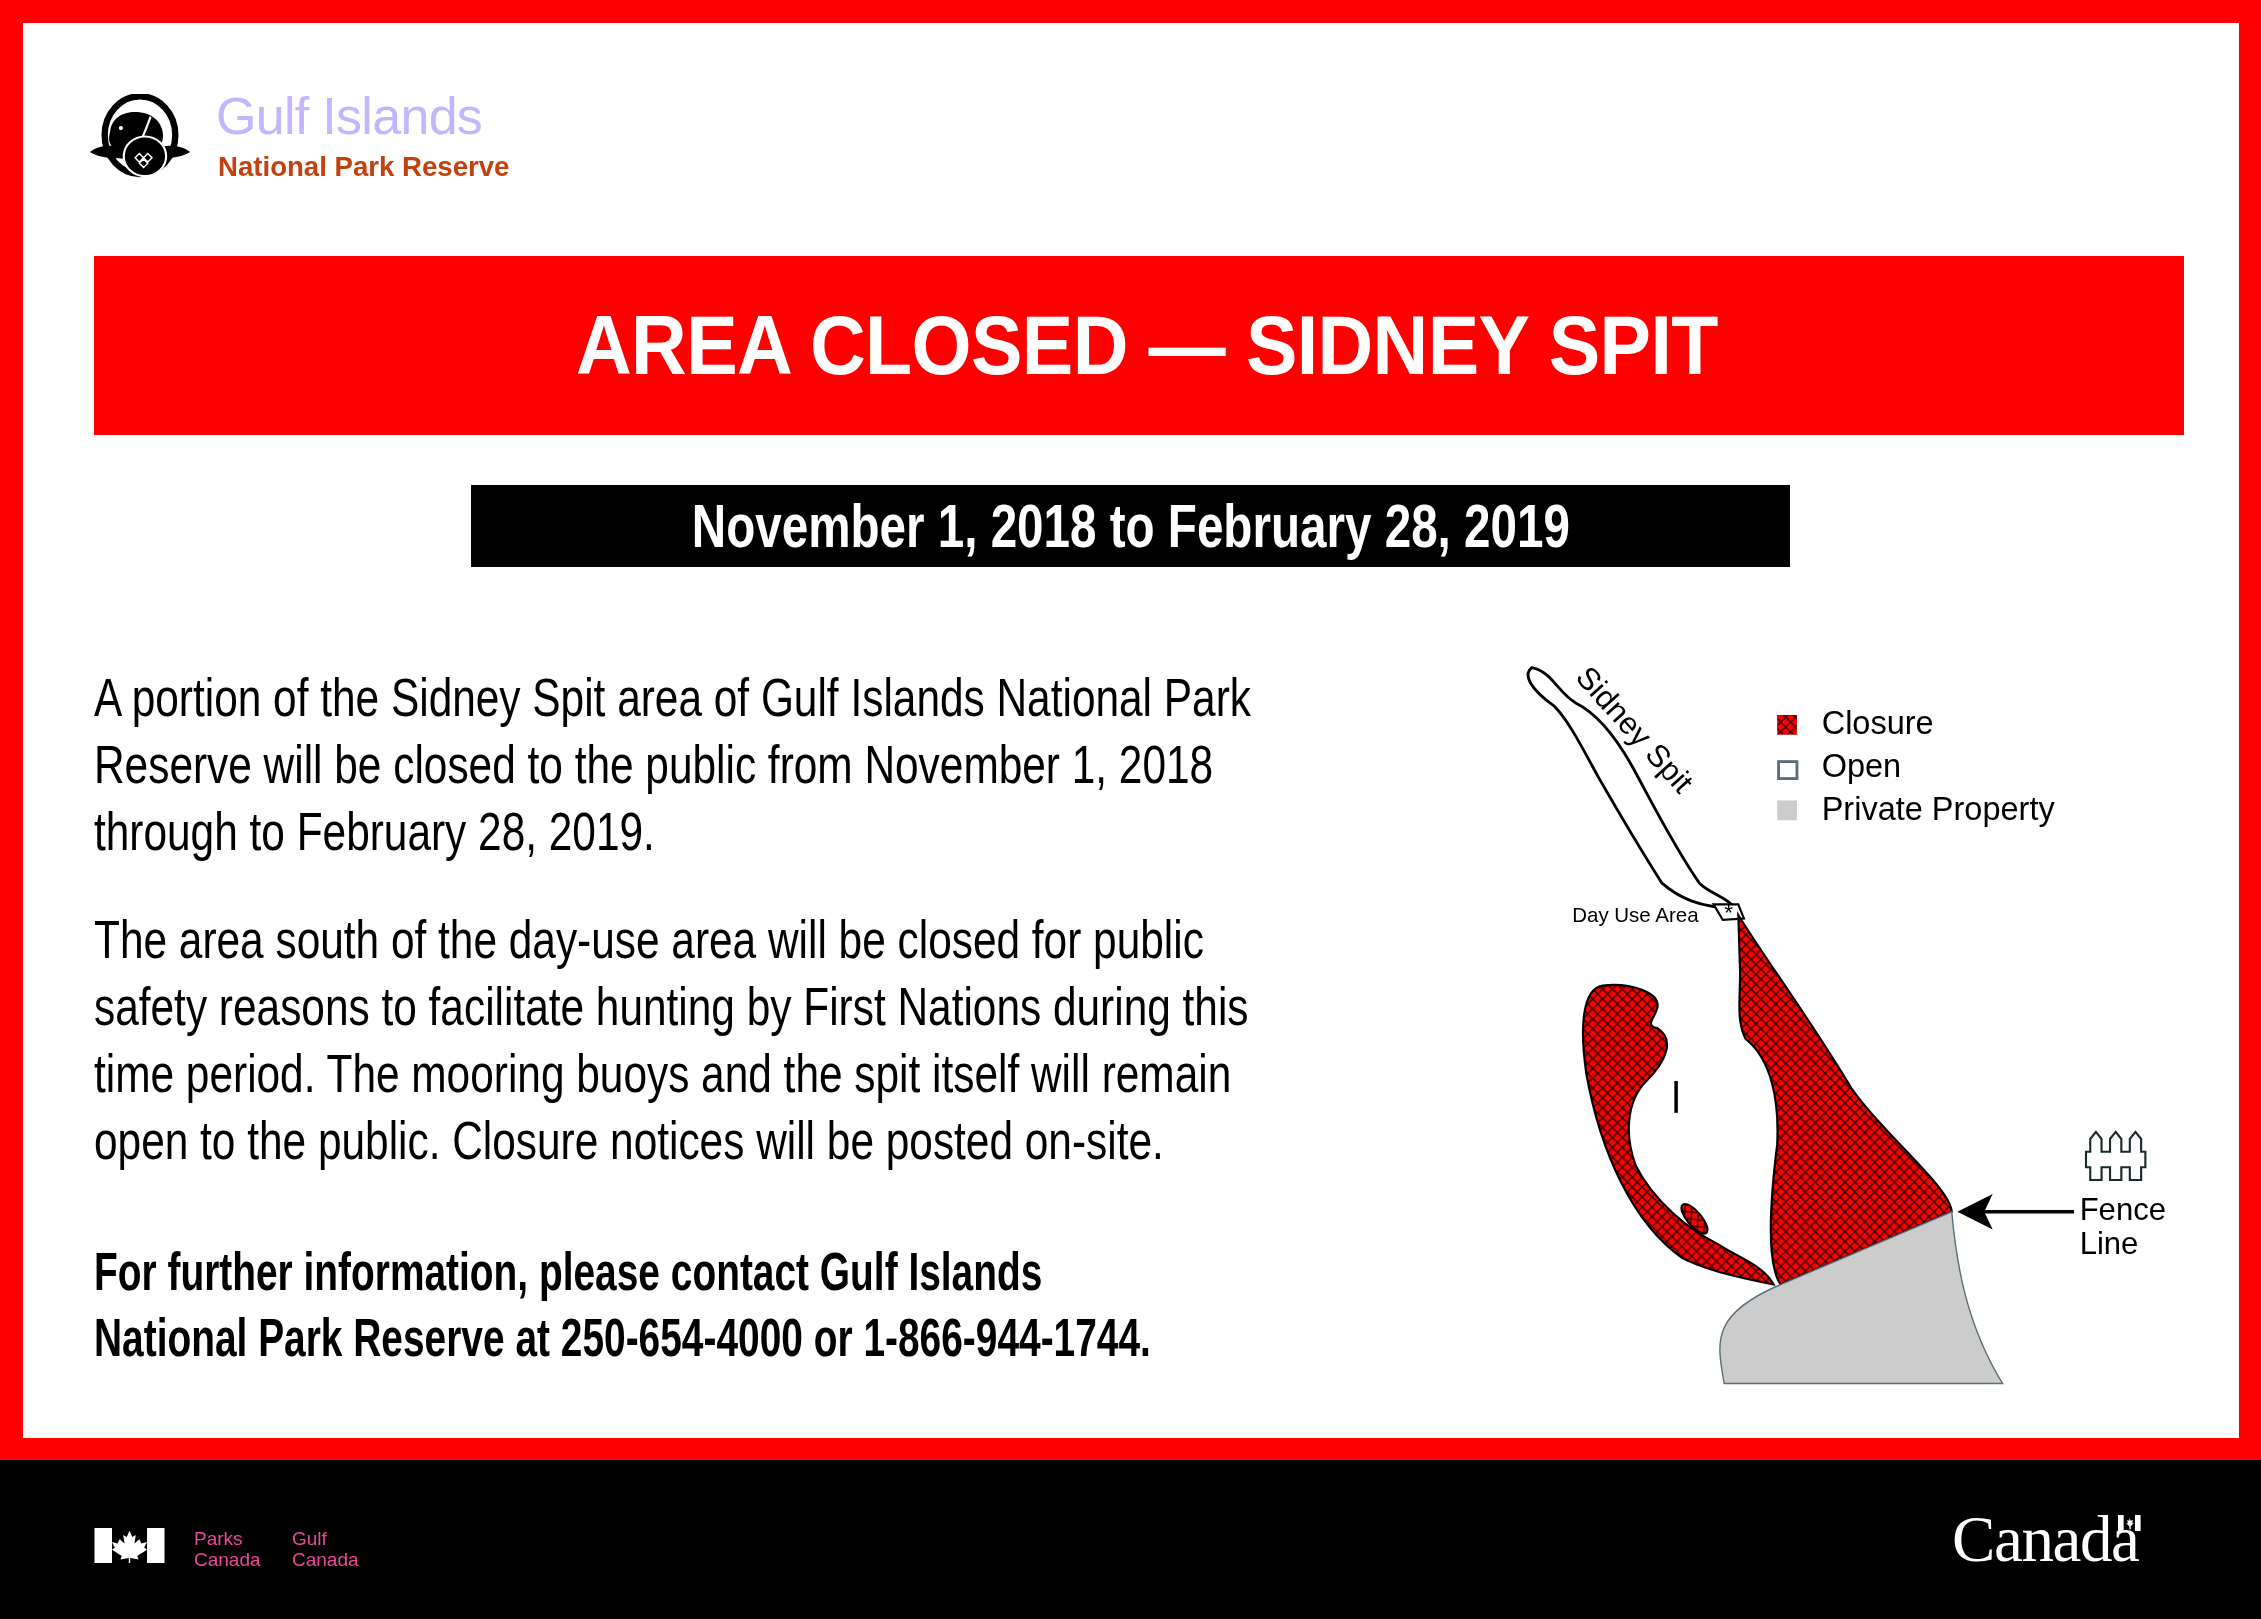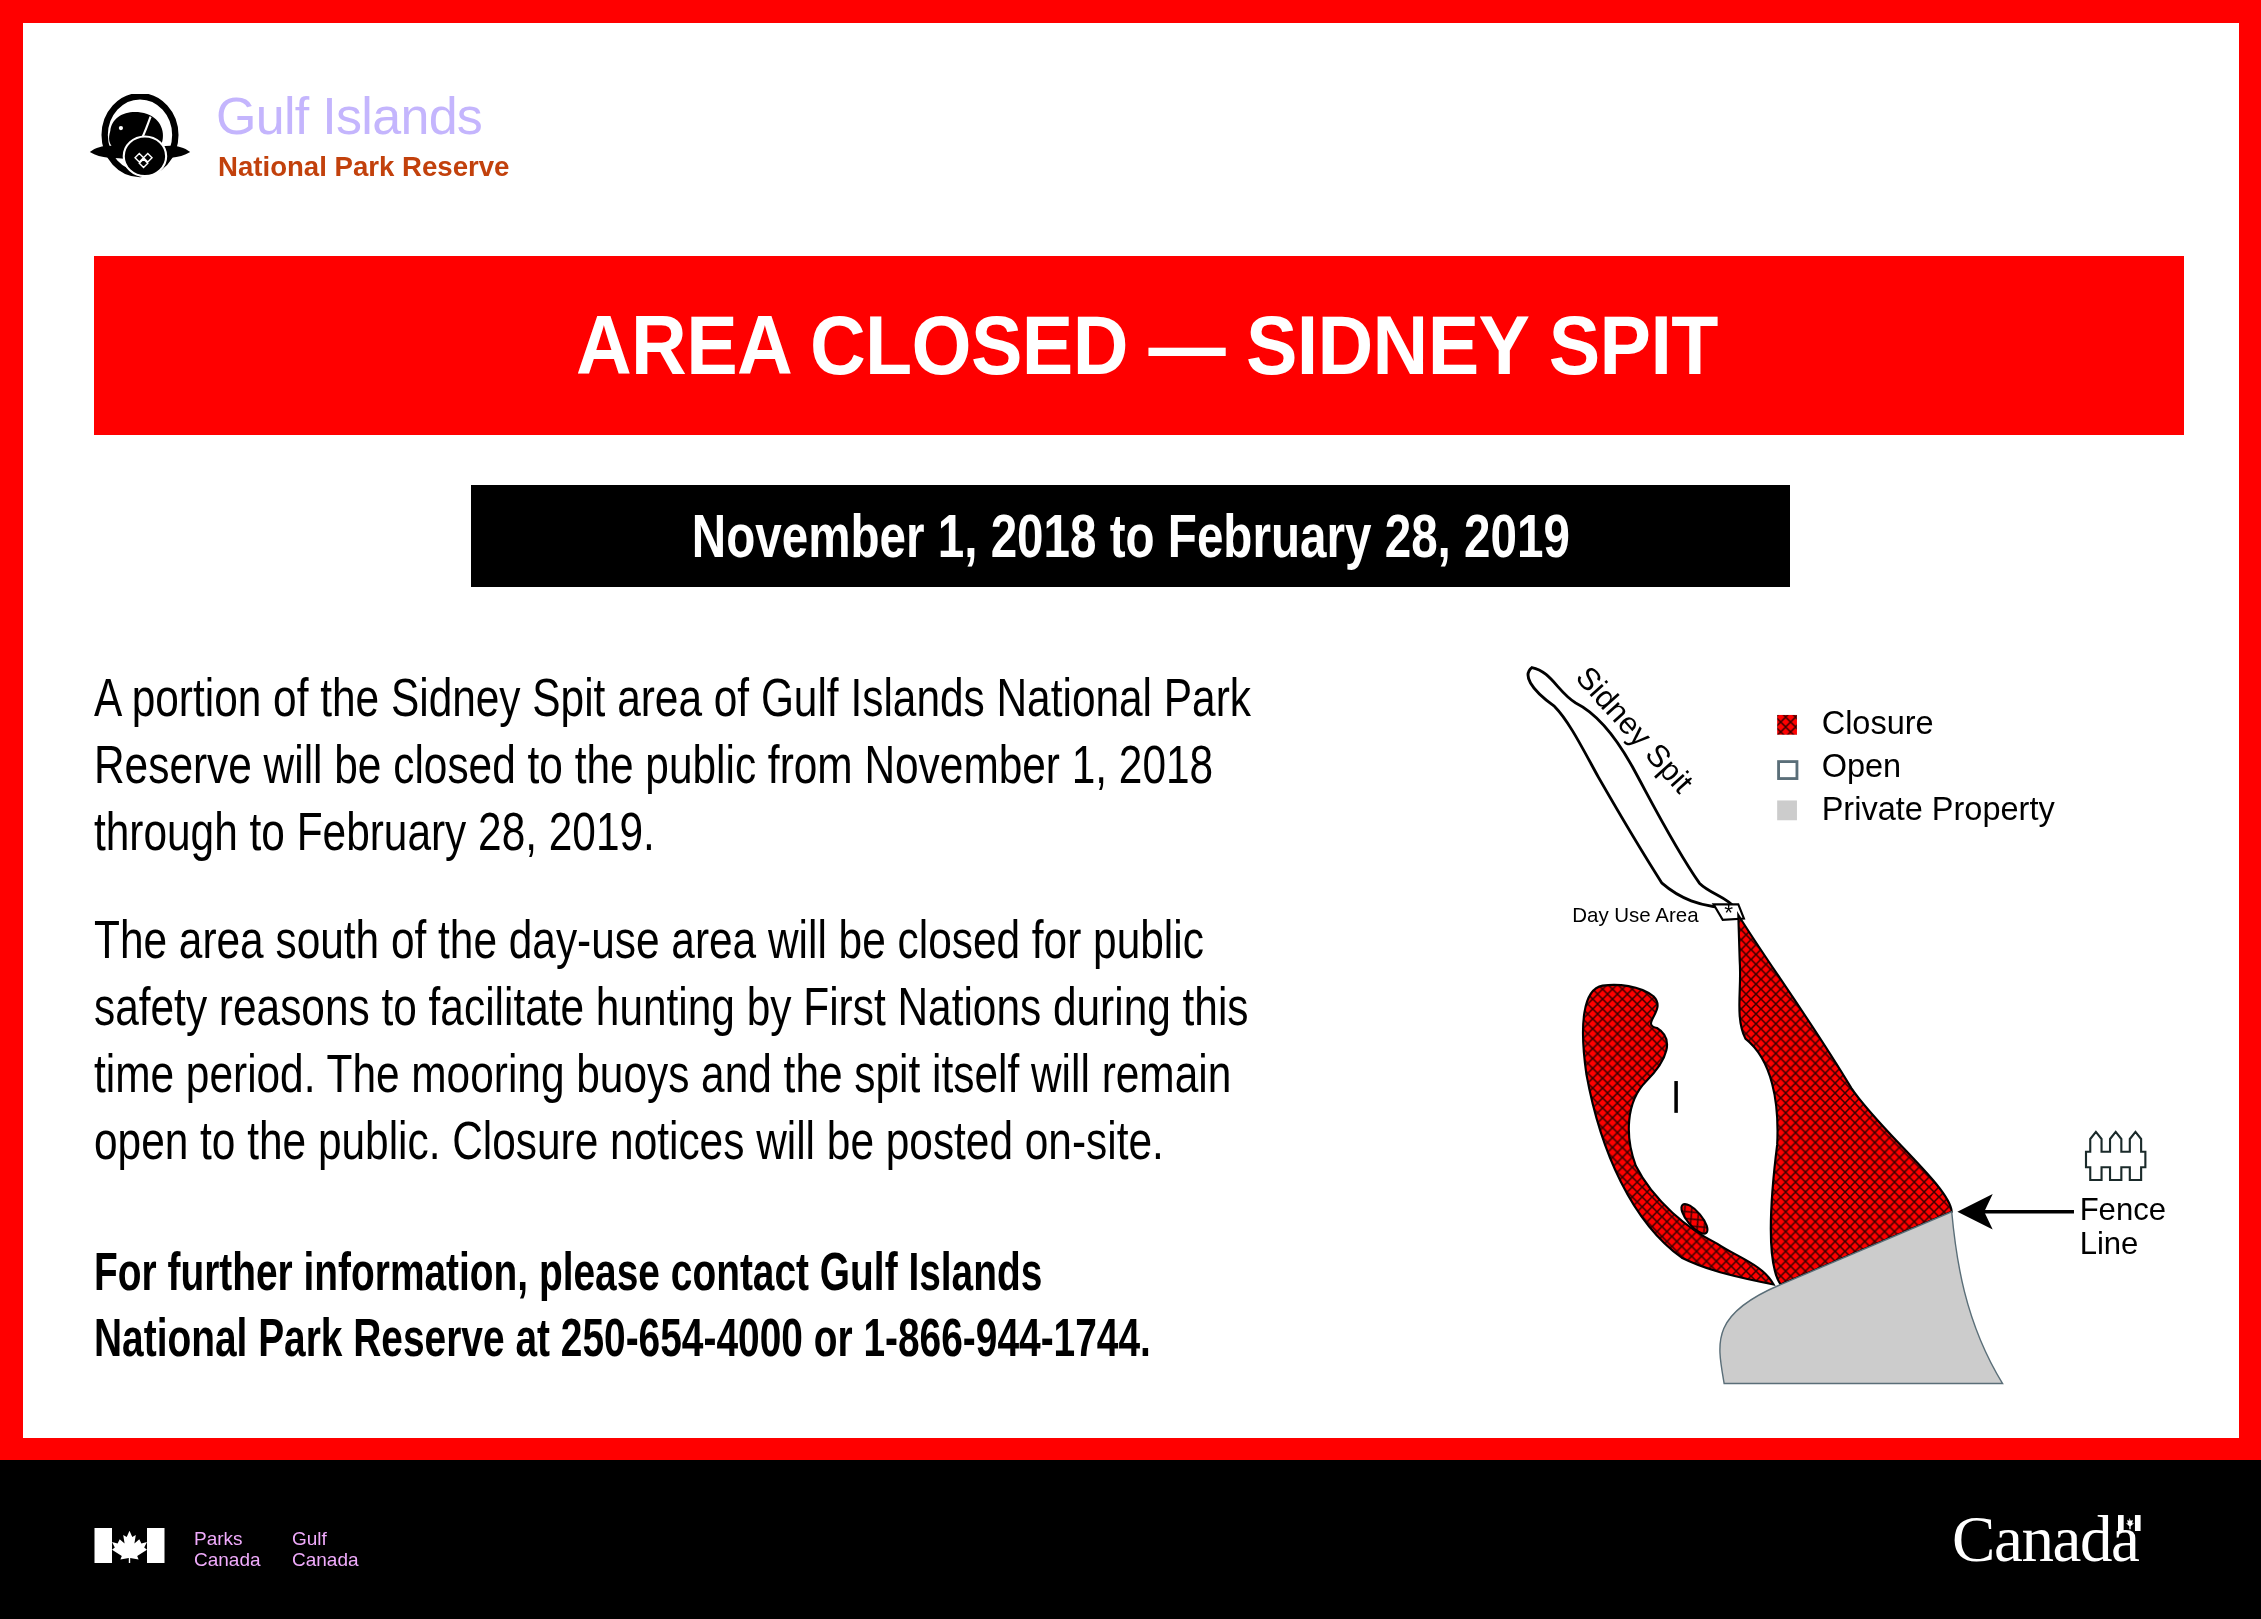--- a/index.html
+++ b/index.html
@@ -28,41 +28,41 @@
   }
   .banner {
     left: 94px; top: 256px; width: 2074px; height: 179px; background: #ff0000;
     display: flex; align-items: center; justify-content: center; padding-left: 16px;
   }
   .banner-text {
     color: #fff; font-weight: bold; font-size: 83px; line-height: 1; white-space: nowrap;
     transform: scaleX(0.93); letter-spacing: -0.7px;
   }
   .datebar {
-    left: 471px; top: 485px; width: 1319px; height: 102px; background: #000;
+    left: 471px; top: 485px; width: 1319px; height: 82px; background: #000;
     display: flex; align-items: center; justify-content: center;
   }
   .date-text {
     color: #fff; font-weight: bold; font-size: 61px; line-height: 1; white-space: nowrap;
     transform: scaleX(0.78);
   }
   .body-text {
     left: 94px; width: 1654px; color: #000; font-size: 54px; line-height: 67px;
     transform: scaleX(0.785); transform-origin: 0 0;
   }
   .body-text.p1 { top: 664px; }
   .body-text.p2 { top: 906px; }
   .body-text.p3 { top: 1238px; font-weight: bold; line-height: 66px; transform: scaleX(0.72); width: 1964px; }
   .line { display: block; white-space: nowrap; }
   .map { left: 1512px; top: 657px; width: 707px; height: 735px; }
   .footer {
     position: absolute; left: 0; top: 1460px; width: 2261px; height: 160px; background: #000;
   }
   .flag { left: 94px; top: 1528px; width: 71px; height: 35px; }
-  .pc-text { color: #f0abfc; font-size: 19px; line-height: 20.5px; white-space: nowrap; }
+  .pc-text { color: #ec4899; font-size: 19px; line-height: 20.5px; white-space: nowrap; }
   .canada-word {
     left: 1952px; top: 1507px; color: #fff; font-family: "Liberation Serif", serif;
     font-size: 65px; line-height: 1; white-space: nowrap; letter-spacing: -1.4px;
   }
   .canada-flag { left: 2118px; top: 1515px; width: 22.6px; height: 16.3px; }
 </style>
 </head>
 <body>
 
 <div class="frame"></div>

